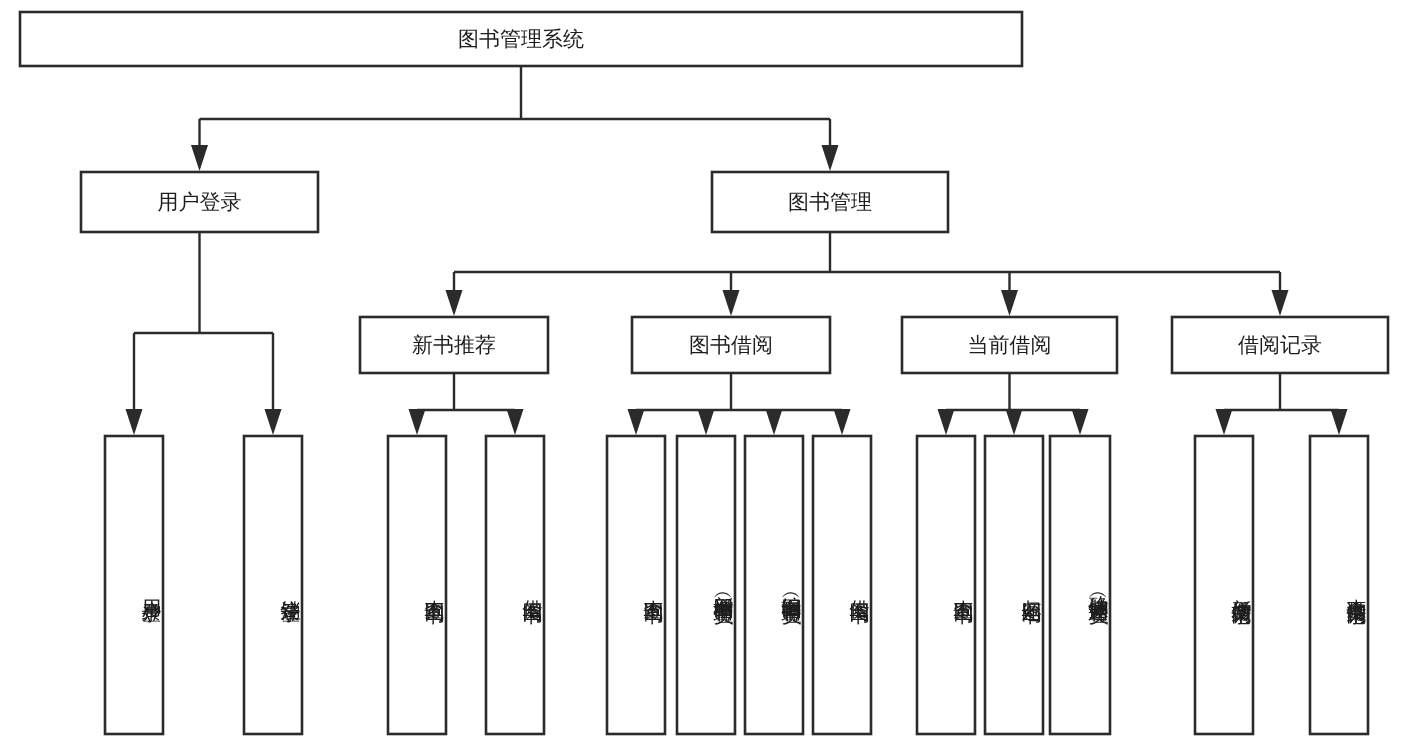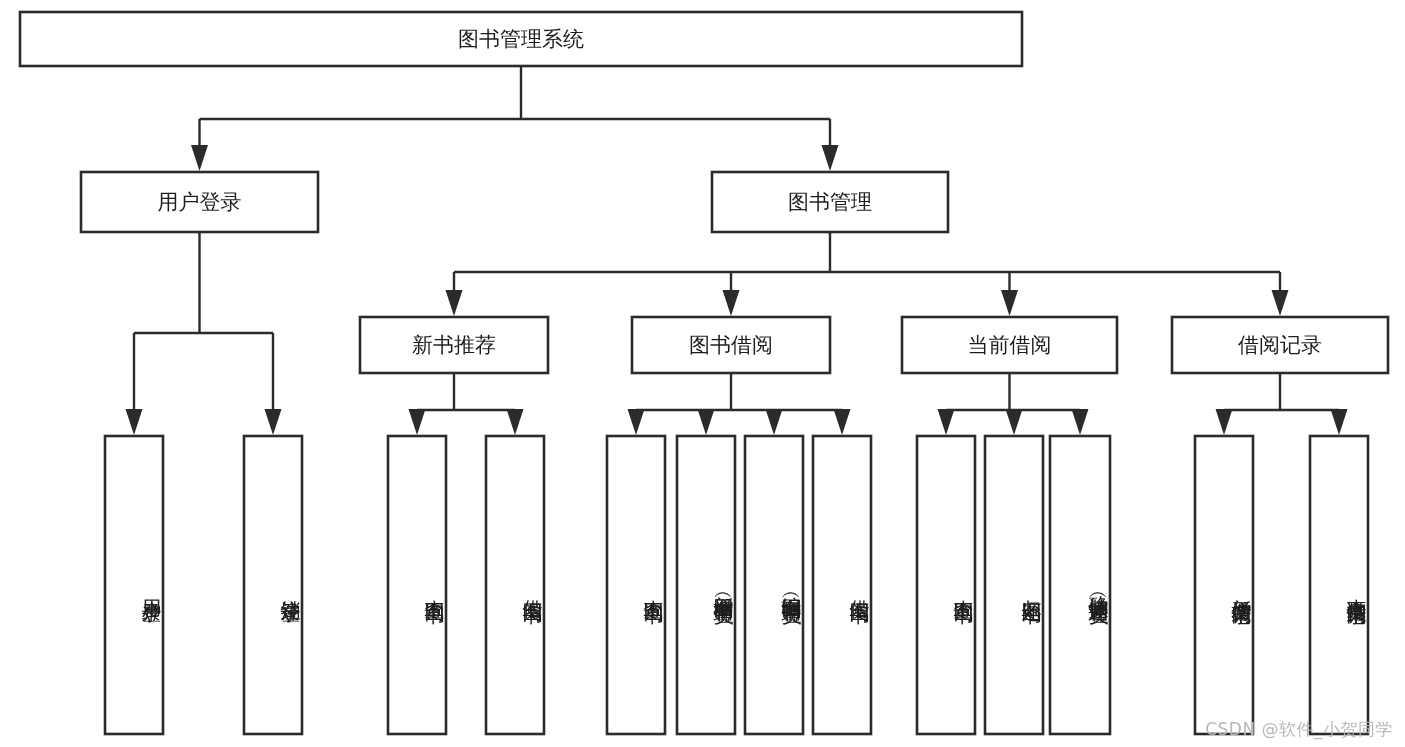--- a/index.html
+++ b/index.html
@@ -177,14 +177,13 @@
       <div class="leaf-label" style="left: 678px; top: 448px; width: 56px; height: 278px; display: flex; align-items: flex-start; justify-content: center;">新增图书（管理员）</div>
       <div class="leaf-label" style="left: 746px; top: 448px; width: 56px; height: 278px; display: flex; align-items: flex-start; justify-content: center;">编辑图书（管理员）</div>
       <div class="leaf-label" style="left: 814px; top: 448px; width: 56px; height: 278px; display: flex; align-items: flex-start; justify-content: center;">借阅图书</div>
       <div class="leaf-label" style="left: 918px; top: 448px; width: 56px; height: 278px; display: flex; align-items: flex-start; justify-content: center;">查询图书</div>
       <div class="leaf-label" style="left: 986px; top: 448px; width: 56px; height: 278px; display: flex; align-items: flex-start; justify-content: center;">归还图书</div>
       <div class="leaf-label" style="left: 1051px; top: 448px; width: 58px; height: 278px; display: flex; align-items: flex-start; justify-content: center;">确认归还（管理员）</div>
       <div class="leaf-label" style="left: 1196px; top: 448px; width: 56px; height: 278px; display: flex; align-items: flex-start; justify-content: center;">新增借阅记录</div>
       <div class="leaf-label" style="left: 1311px; top: 448px; width: 56px; height: 278px; display: flex; align-items: flex-start; justify-content: center;">查询借阅记录</div>
     </div>
 
-  <div class="watermark">CSDN @软件_小贺同学</div>
 </div>
 
 </body></html>

